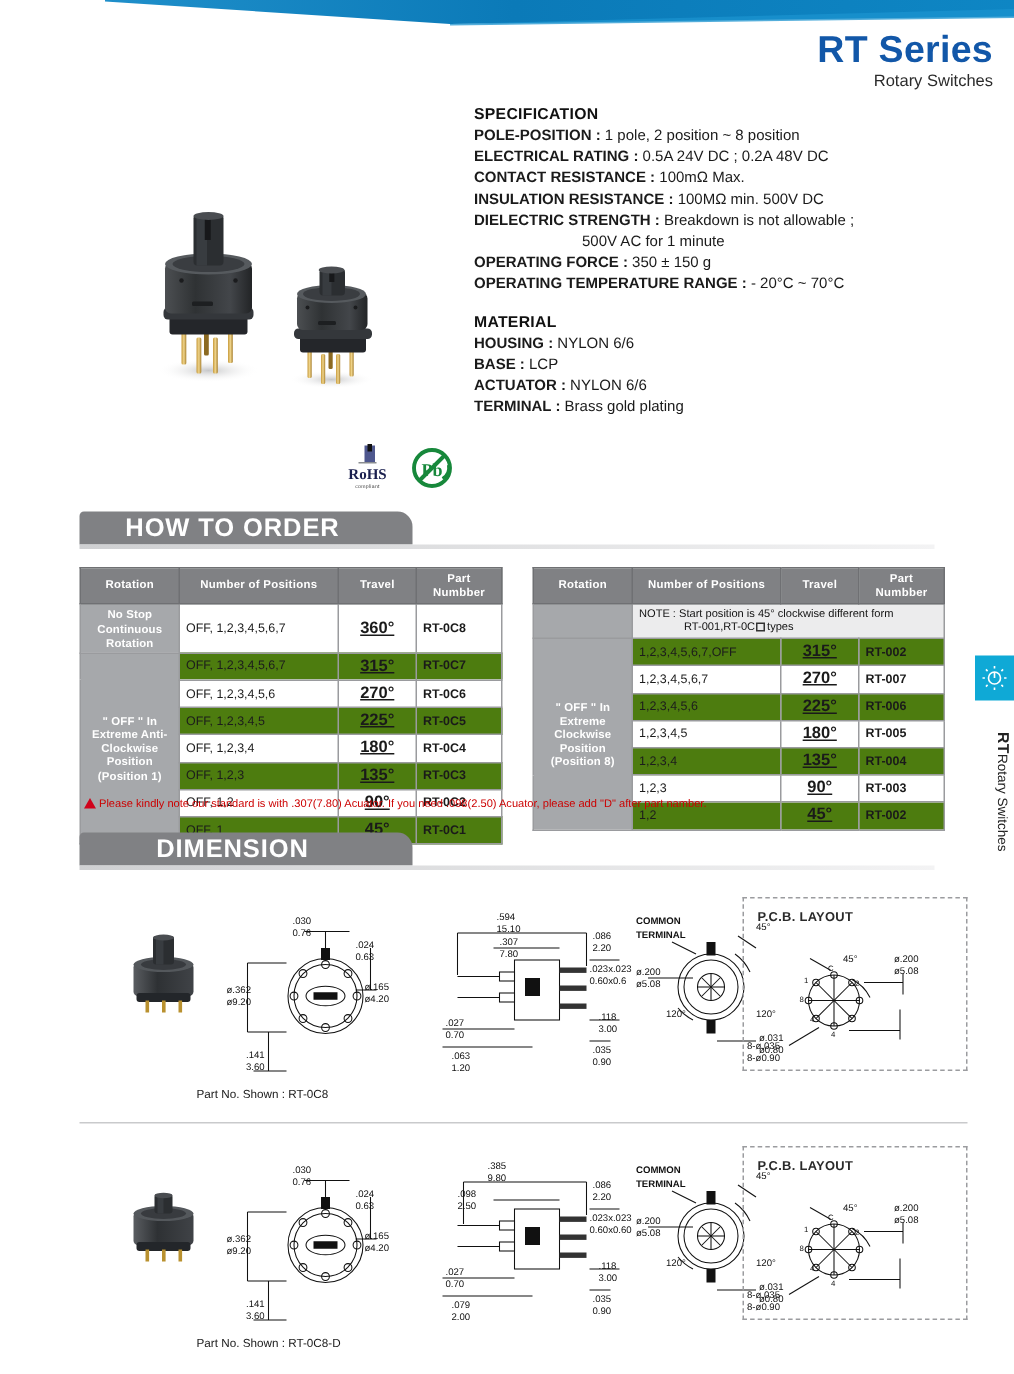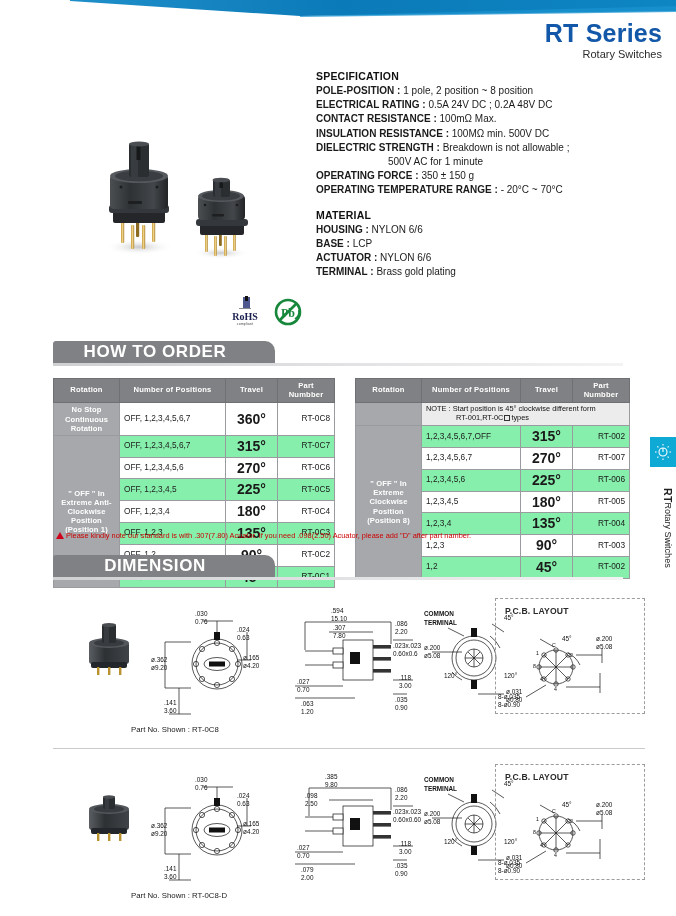--- a/index.html
+++ b/index.html
@@ -88,23 +88,23 @@
     border: 1px solid #9a9b9e;
     padding: 2px 4px; line-height: 1.2;
     height: 14px;
   }
   .rot-cell {
     background: #a6a8ab; color: #fff; font-weight: bold;
     text-align: center; font-size: 7.6px; line-height: 1.35;
     letter-spacing: .1px;
   }
   .pos { text-align: left; padding-left: 5px; font-size: 8.3px; color: #1c1c1c; }
-  .trv { text-align: center; font-weight: bold; font-size: 14px; }
-  .pn  { text-align: right; font-weight: normal; font-size: 8.3px; }
-  .zebra { background: #86efac; }
+  .trv { text-align: center; font-weight: bold; font-size: 11px; text-decoration: underline; }
+  .pn  { text-align: left; font-weight: bold; font-size: 8.3px; }
+  .zebra { background: #4d7c0f; }
   .white { background: #ffffff; }
   .note-cell {
     background: #ececed; font-size: 7.4px; text-align: left;
     padding: 3px 4px; line-height: 1.35; color: #111;
   }
   .note-cell .ind { display: block; padding-left: 30px; }
   .sqbox {
     display: inline-block; width: 6px; height: 6px;
     border: 1px solid #333; vertical-align: -1px; margin: 0 1px;
   }

